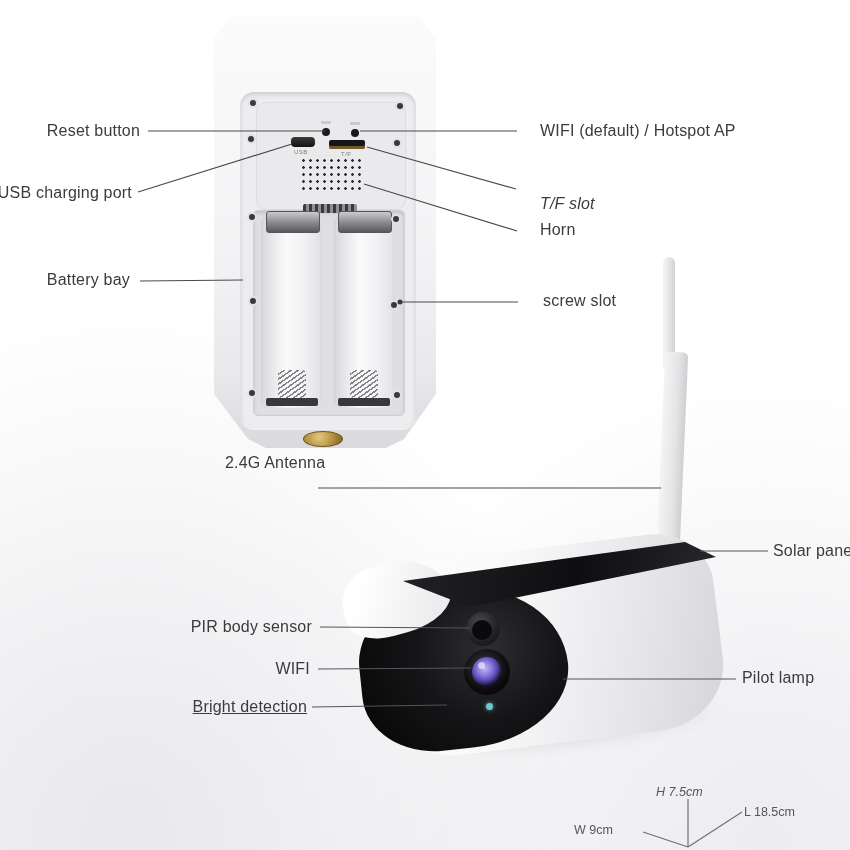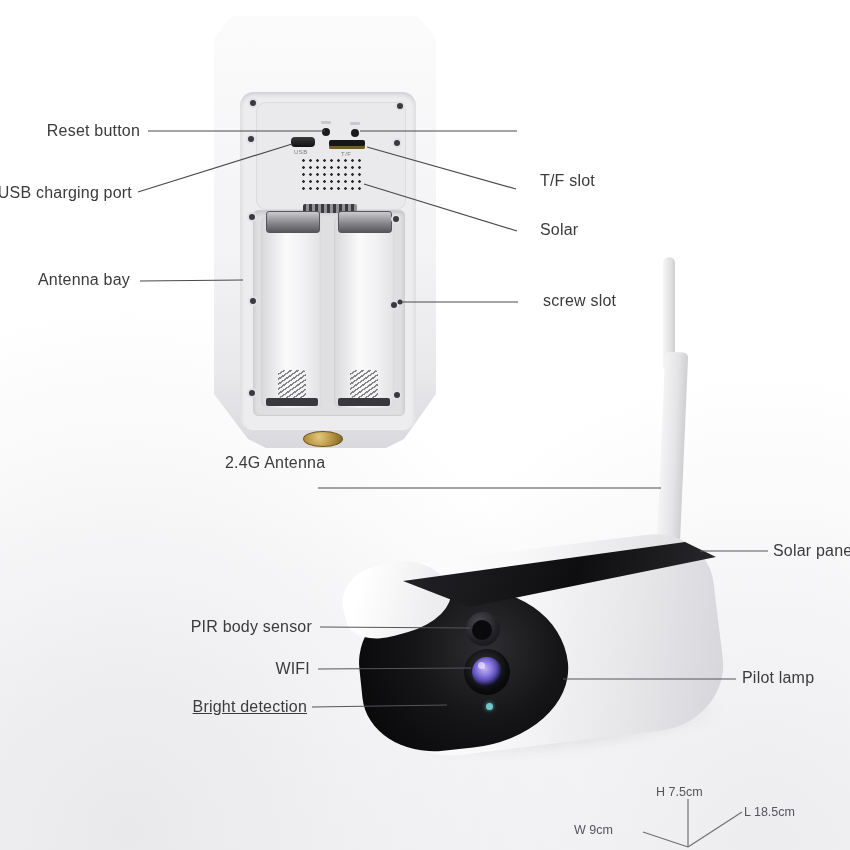--- a/index.html
+++ b/index.html
@@ -219,32 +219,33 @@
     </g>
     <g stroke="#707074" stroke-width="1.2" fill="none">
       <line x1="688" y1="799" x2="688" y2="847"></line>
       <line x1="688" y1="847" x2="643" y2="832"></line>
       <line x1="688" y1="847" x2="742" y2="812"></line>
     </g>
   </svg>
 
   <div class="label ra" style="right:710px;top:120px;">Reset button</div>
   <div class="label ra" style="right:718px;top:182px;">USB charging port</div>
-  <div class="label ra" style="right:720px;top:269px;">Antenna bay</div>
-
-  <div class="label" style="left:540px;top:170px;">T/F slot</div>
-  <div class="label" style="left:540px;top:219px;">Solar</div>
+  <div class="label ra" style="right:720px;top:269px;">Battery bay</div>
+
+  <div class="label" style="left:540px;top:120px;">WIFI (default) / Hotspot AP</div>
+  <div class="label" style="left:540px;top:193px;font-style:italic;">T/F slot</div>
+  <div class="label" style="left:540px;top:219px;">Horn</div>
   <div class="label" style="left:543px;top:290px;">screw slot</div>
 
   <div class="label" style="left:225px;top:452px;">2.4G Antenna</div>
 
   <div class="label ra" style="right:538px;top:616px;">PIR body sensor</div>
   <div class="label ra" style="right:540px;top:658px;">WIFI</div>
   <div class="label ra" style="right:543px;top:696px;text-decoration:underline;">Bright detection</div>
 
   <div class="label" style="left:773px;top:540px;">Solar panels</div>
   <div class="label" style="left:742px;top:667px;text-align:center;">Pilot lamp</div>
 
-  <div class="dim-label" style="left:656px;top:785px;">H 7.5cm</div>
+  <div class="dim-label" style="left:656px;top:785px;font-style:italic;">H 7.5cm</div>
   <div class="dim-label" style="left:744px;top:805px;">L 18.5cm</div>
   <div class="dim-label" style="left:574px;top:823px;">W 9cm</div>
 
 </div>
 
 </body></html>

